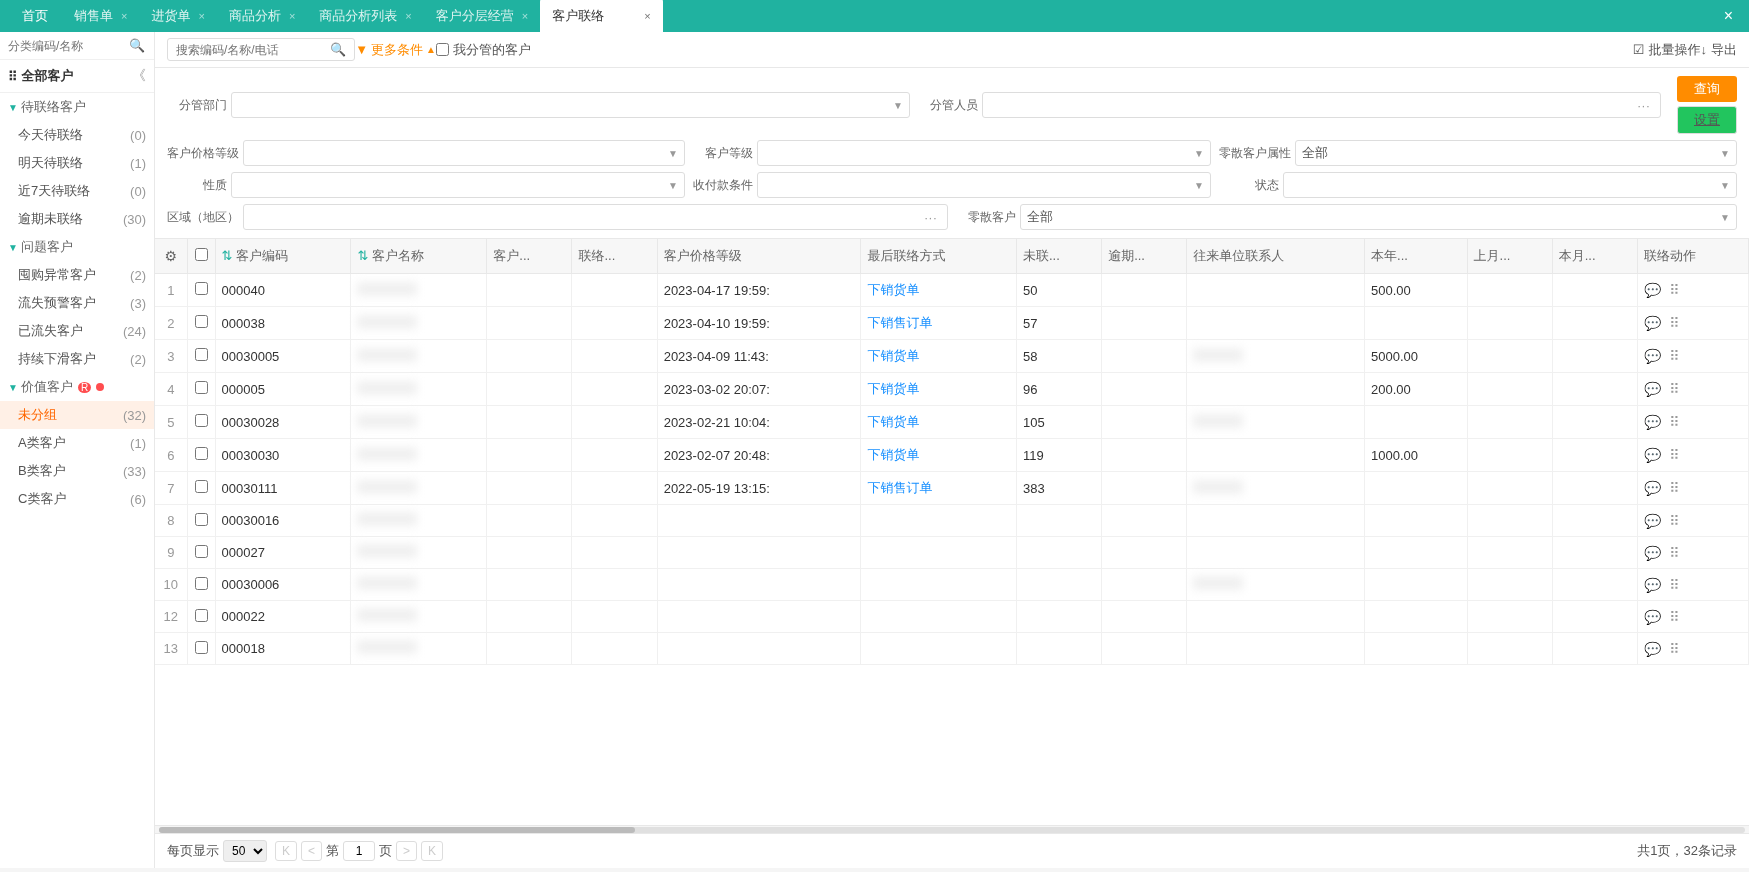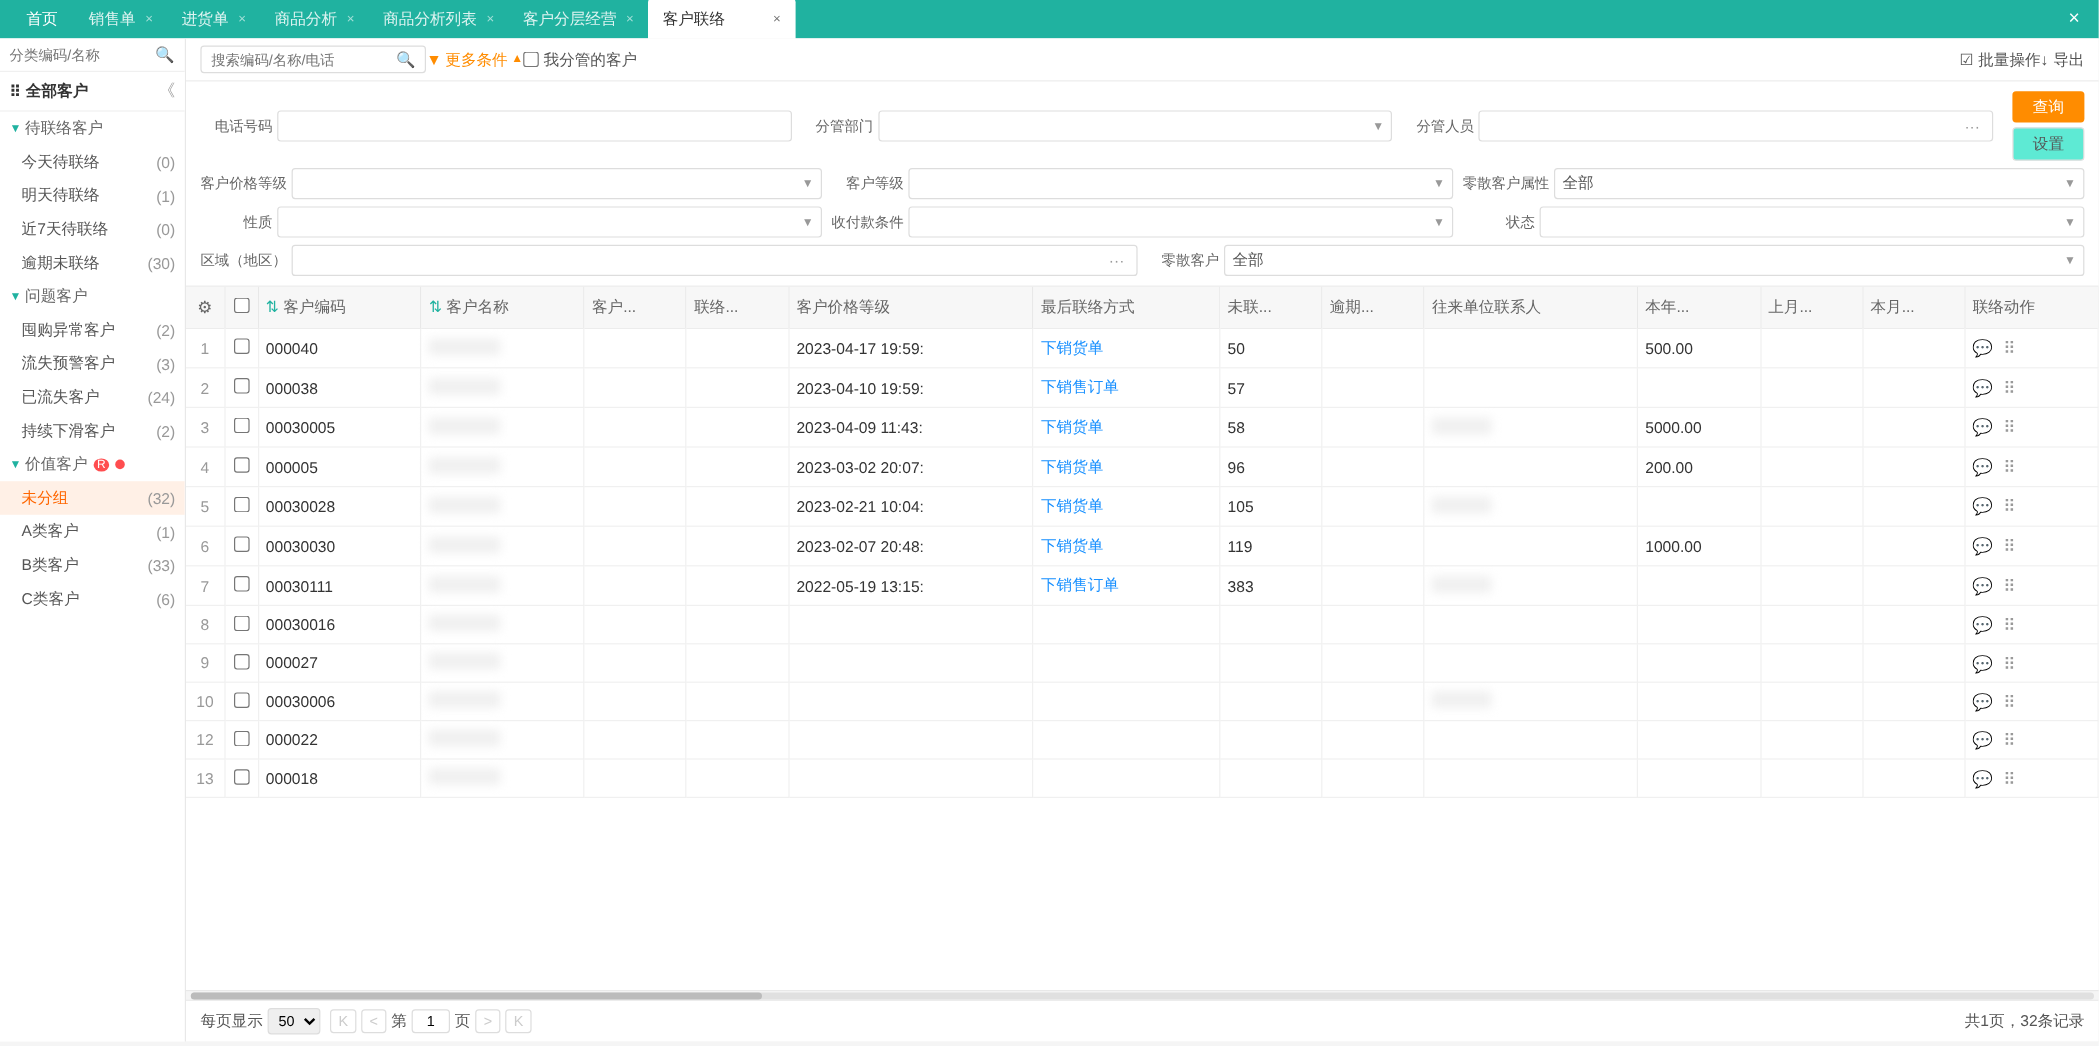--- a/index.html
+++ b/index.html
@@ -250,27 +250,28 @@
     .filter-btn-query {
       background: #ff8c00;
       color: white;
       border: none;
       border-radius: 3px;
       padding: 4px 16px;
       cursor: pointer;
       font-size: 13px;
     }
     .filter-btn-reset {
-      background: #5eead4;
+      background: #22c55e;
       color: #555;
       border: 1px solid #ddd;
       border-radius: 3px;
       padding: 4px 16px;
       cursor: pointer;
       font-size: 13px;
+      text-decoration: underline;
     }
     .filter-btns {
       display: flex;
       flex-direction: column;
       gap: 4px;
       margin-left: 8px;
     }
     .filter-dots {
       color: #999;
       cursor: pointer;
@@ -553,24 +554,20 @@
       <div class="export-btn">
         <span>↓</span>
         <span>导出</span>
       </div>
     </div>
 
     <div class="filter-panel">
 
       <div class="filter-row">
         <div class="filter-item">
-          <span class="filter-label">电话号码</span>
-          <input class="filter-input" type="text" style="flex: 2 1 0%;">
-        </div>
-        <div class="filter-item">
           <span class="filter-label">分管部门</span>
           <div class="filter-select">
             <span></span>
             <span class="caret">▼</span>
           </div>
         </div>
         <div class="filter-item">
           <span class="filter-label">分管人员</span>
           <div class="filter-select">
             <span></span>

